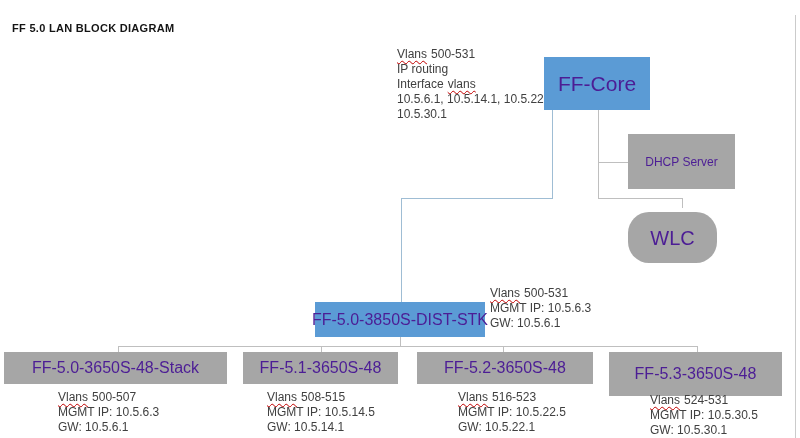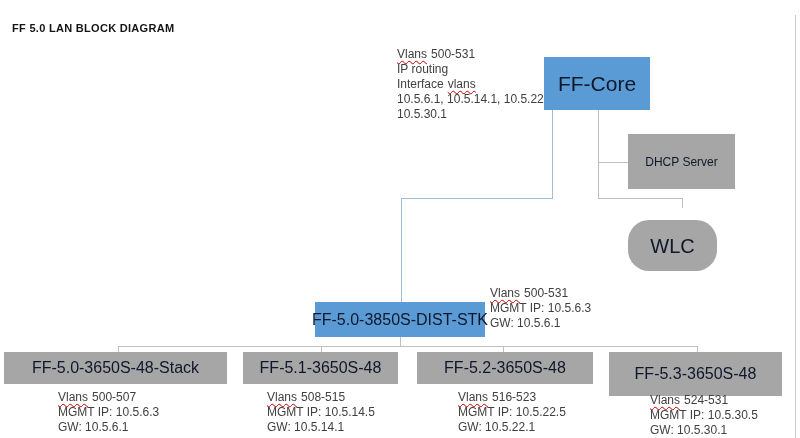--- a/index.html
+++ b/index.html
@@ -9,21 +9,21 @@
     position:relative; width:800px; height:438px;
     background:#ffffff; overflow:hidden;
   }
   .abs { position:absolute; }
   .title {
     font-size:11px; font-weight:600; color:#141414; letter-spacing:.3px;
     white-space:nowrap;
   }
   .node {
     position:absolute; display:flex; align-items:center; justify-content:center;
-    text-align:center; color:#0f172a;
+    text-align:center; color:#4c1d95;
   }
   .node-blue { background:#5B9BD5; }
   .node-gray { background:#A6A6A6; }
   .node-lg { font-size:21px; line-height:26px; }
   .node-md { font-size:16px; white-space:nowrap; }
   .ann {
     position:absolute; font-size:12px; line-height:15px; color:#404040;
     white-space:nowrap;
   }
   .sq {
@@ -70,21 +70,21 @@
   <div class="line lgray" style="left:697px; top:346px; width:1px; height:6px;"></div>
 
   <div class="node node-blue node-lg" style="left:544px; top:57px; width:106px; height:53px;">
     <span>FF-Core</span>
   </div>
 
   <div class="node node-gray node-lg" style="left:628px; top:134px; width:107px; height:55px; font-size:12px;">
     <span>DHCP Server</span>
   </div>
 
-  <div class="node node-gray node-lg" style="left:628px; top:220px; width:89px; height:51px; font-size:20px;border-radius:21px;">
+  <div class="node node-gray node-lg" style="left:628px; top:212px; width:89px; height:51px; font-size:20px;border-radius:21px;">
     <span>WLC</span>
   </div>
 
   <div class="node node-blue node-md" style="left:315px; top:302px; width:170px; height:35px;">
     <span>FF-5.0-3850S-DIST-STK</span>
   </div>
 
   <div class="ann" style="left:490px; top:286px;">
     <div><span class="sq">Vlans</span><span>500-531</span></div>
     <div>MGMT IP: 10.5.6.3</div>

